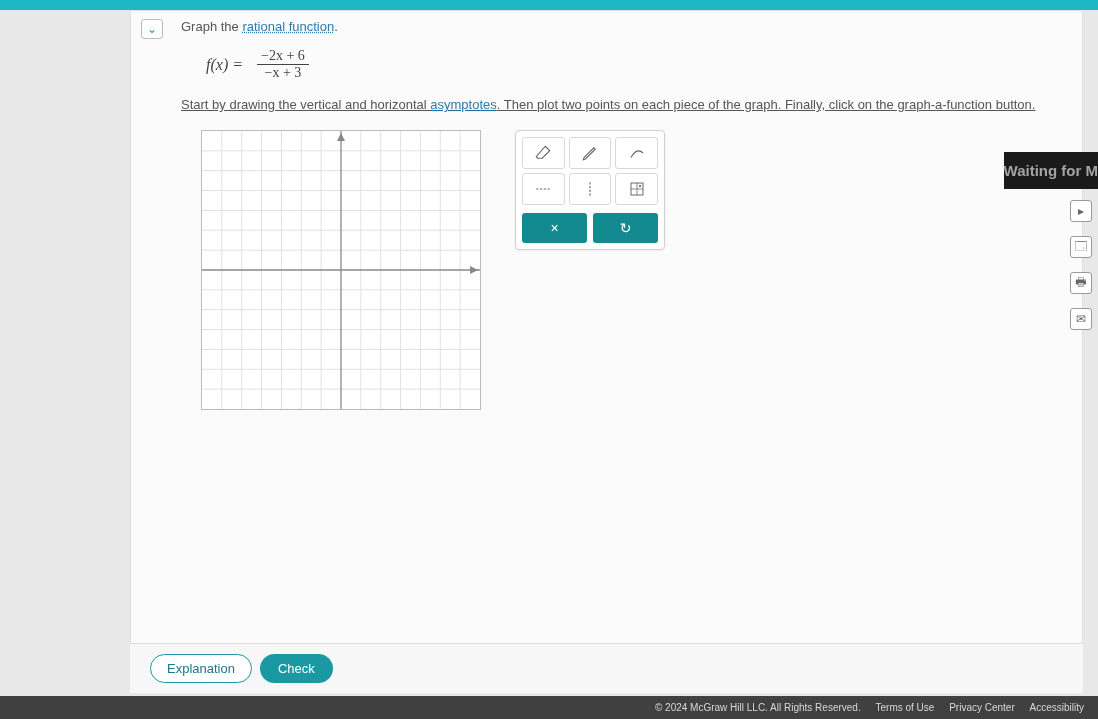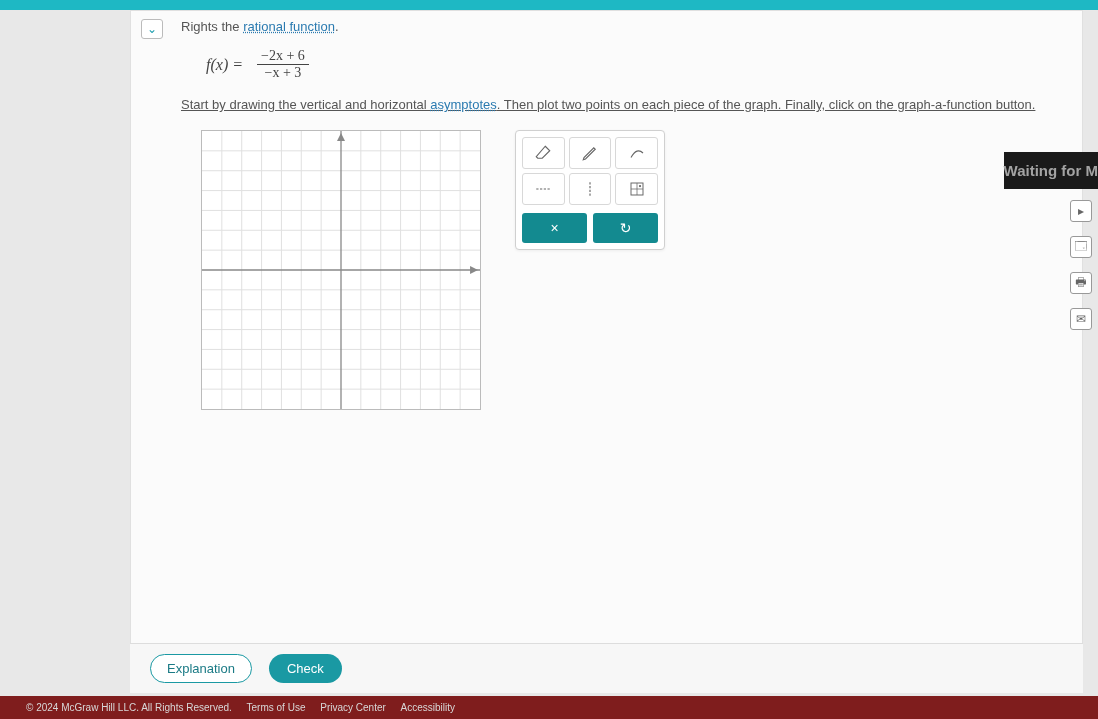--- a/index.html
+++ b/index.html
@@ -154,21 +154,21 @@
     border-radius: 3px;
     display: flex; align-items: center; justify-content: center;
     color: #666; font-size: 12px; background: #fff;
   }
   .bottom-bar {
     position: absolute;
     bottom: 26px;
     left: 130px;
     right: 15px;
     display: flex;
-    gap: 17px;
+    gap: 8px;
     padding: 10px 20px;
     border-top: 1px solid #ddd;
     background: #f7f7f7;
   }
   .btn-outline {
     border: 1px solid #1a99a3;
     background: #fff;
     color: #1a7a85;
     border-radius: 16px;
     padding: 6px 16px;
@@ -181,40 +181,41 @@
     color: #fff;
     border-radius: 16px;
     padding: 6px 18px;
     font-size: 13px;
     cursor: pointer;
     text-align: center;
   }
   .footer {
     position: absolute;
     bottom: 0; left: 0; right: 0;
-    background: #7f1d1d;
+    background: #404040;
     color: #d8d8d8;
     font-size: 10px;
+    text-align: right;
     padding: 6px 14px;
   }
   .footer span { margin-left: 12px; }
 </style>
 </head>
 <body>
 
 <div class="top-bar"></div>
 
 <div class="content-area">
 
   <div class="collapse-toggle">
     <span>⌄</span>
   </div>
 
   <div class="prompt">
-    <span>Rights the </span><a href="#" class="link">rational function</a><span>.</span>
+    <span>Graph the </span><a href="#" class="link">rational function</a><span>.</span>
   </div>
 
   <div class="formula">
     <span>f(x) =</span>
     <span class="frac">
       <span class="num">−2x + 6</span>
       <span class="den">−x + 3</span>
     </span>
   </div>
 

